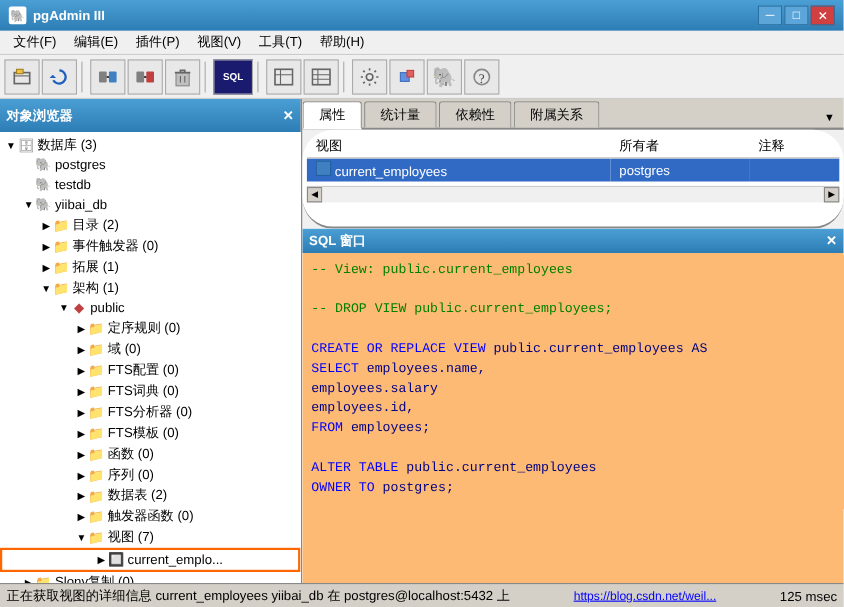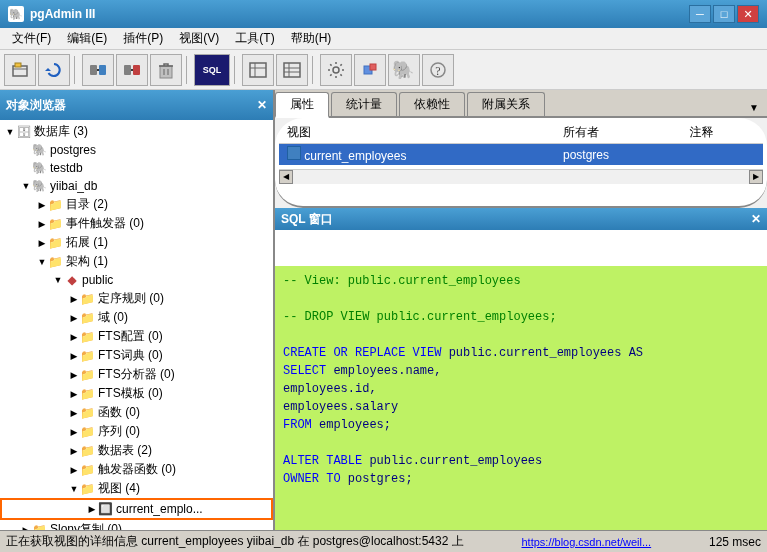--- a/index.html
+++ b/index.html
@@ -211,23 +211,22 @@
       font-size: 12px;
       font-weight: bold;
       justify-content: space-between;
     }
     .sql-content {
       flex: 1;
       padding: 6px 8px;
       font-family: 'Courier New', monospace;
       font-size: 12px;
       overflow: auto;
-      background: #bef264;
+      background: #fdba74;
       line-height: 1.5;
-      margin-top: 36px;
     }
     .sql-comment { color: #008000; }
     .sql-keyword { color: #0000ff; }
     .sql-normal { color: #000080; }
     
     
     .status-bar {
       height: 22px;
       background: #d4d0c8;
       border-top: 1px solid #888;
@@ -474,21 +473,21 @@
         <div class="tree-item">
     <span class="tree-indent" style="display:inline-block; width:68px;"></span>
     <span class="tree-expander" style="font-size:9px; width:12px;">▶</span>
     <span class="tree-icon" style="color:#808080; font-size:12px;">📁</span>
     <span class="tree-label">触发器函数 (0)</span>
   </div>
         <div class="tree-item">
     <span class="tree-indent" style="display:inline-block; width:68px;"></span>
     <span class="tree-expander" style="font-size:9px; width:12px;">▼</span>
     <span class="tree-icon" style="color:#808080; font-size:12px;">📁</span>
-    <span class="tree-label">视图 (4)</span>
+    <span class="tree-label">视图 (7)</span>
   </div>
         <div class="tree-item tree-selected-outline" style="border: 2px solid rgb(255, 102, 0); background: white;">
     <span class="tree-indent" style="display:inline-block; width:84px;"></span>
     <span class="tree-expander" style="font-size:9px; width:12px;">▶</span>
     <span class="tree-icon" style="color:#808080; font-size:12px;">🔲</span>
     <span class="tree-label">current_emplo...</span>
   </div>
         <div class="tree-item">
     <span class="tree-indent" style="display:inline-block; width:20px;"></span>
     <span class="tree-expander" style="font-size:9px; width:12px;">▶</span>
@@ -540,22 +539,22 @@
         <span>SQL 窗口</span>
         <span>✕</span>
       </div>
       <div class="sql-content" id="sqlContent">
       <div><span class="sql-comment">-- View: public.current_employees</span></div>
           <div>&nbsp;</div>
           <div><span class="sql-comment">-- DROP VIEW public.current_employees;</span></div>
           <div>&nbsp;</div>
           <div><span></span><span class="sql-keyword">CREATE OR REPLACE VIEW</span><span class="sql-normal"> public.current_employees AS</span></div>
           <div><span>  </span><span class="sql-keyword">SELECT</span><span class="sql-normal"> employees.name,</span></div>
+          <div><span class="sql-normal">       employees.salary</span></div>
           <div><span class="sql-normal">       employees.id,</span></div>
-          <div><span class="sql-normal">       employees.salary</span></div>
           <div><span>    </span><span class="sql-keyword">FROM</span><span class="sql-normal"> employees;</span></div>
           <div>&nbsp;</div>
           <div><span></span><span class="sql-keyword">ALTER TABLE</span><span class="sql-normal"> public.current_employees</span></div>
           <div><span>  </span><span class="sql-keyword">OWNER TO</span><span class="sql-normal"> postgres;</span></div>
         </div>
     </div>
   </div>
 </div>
 
 <div class="status-bar">

